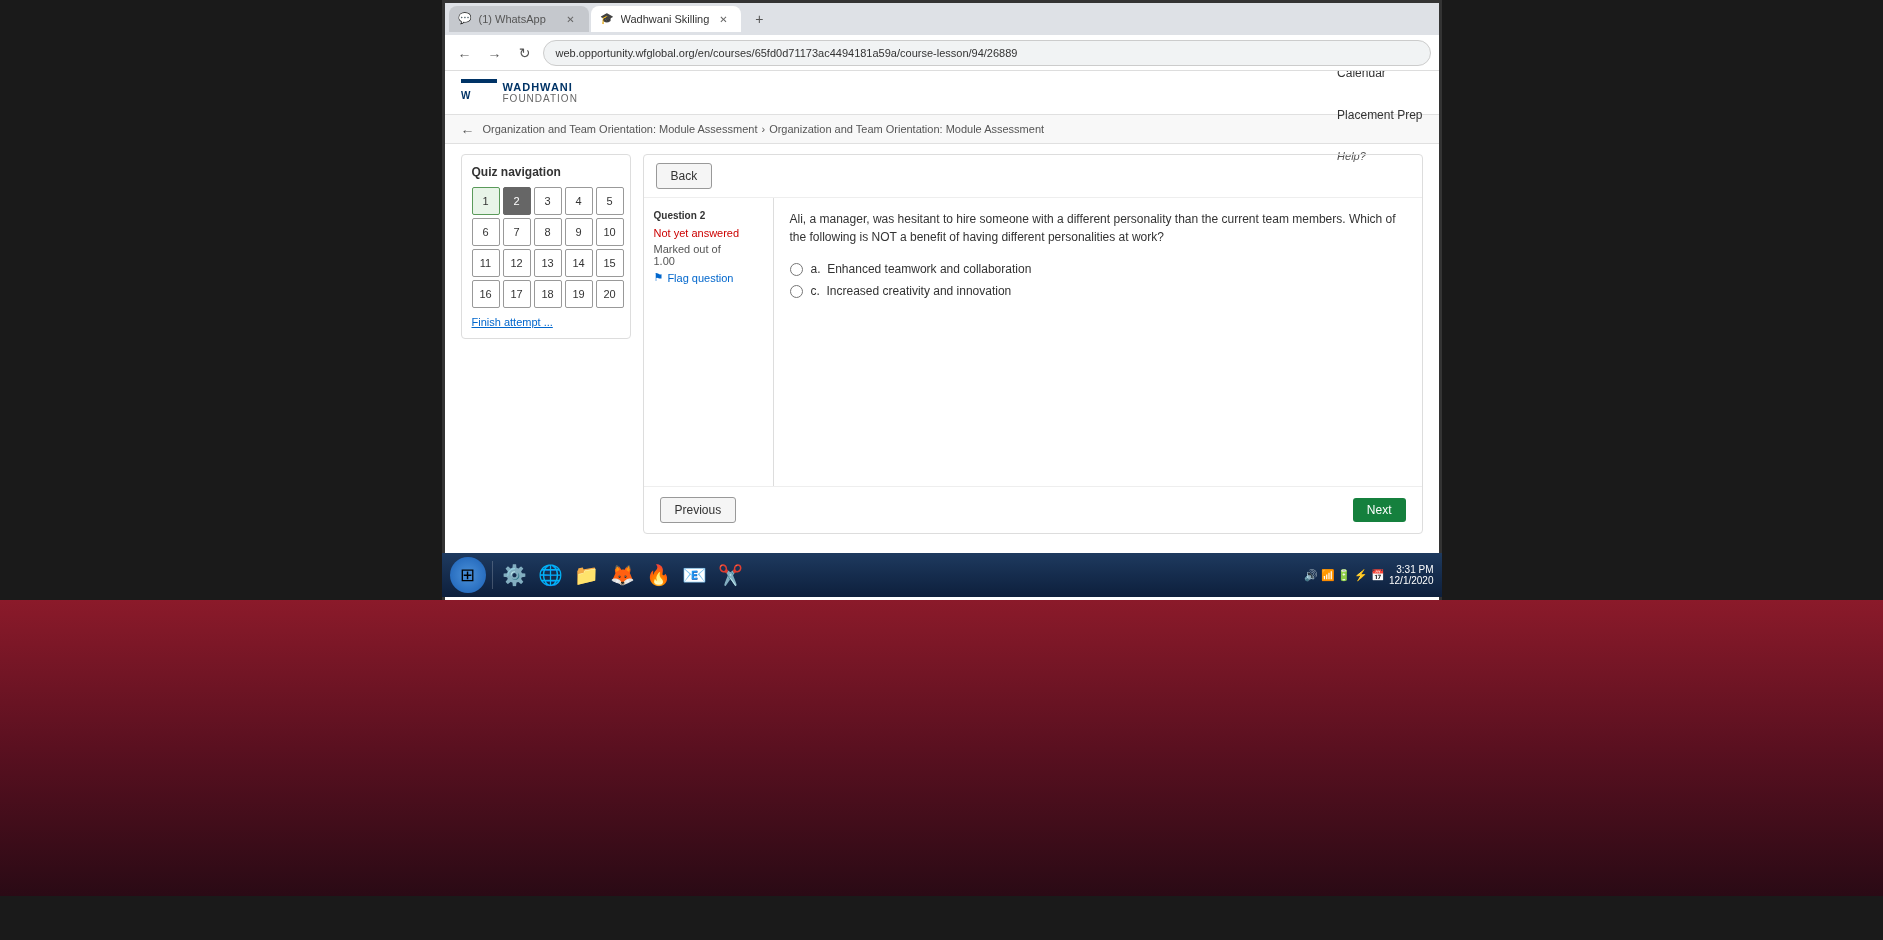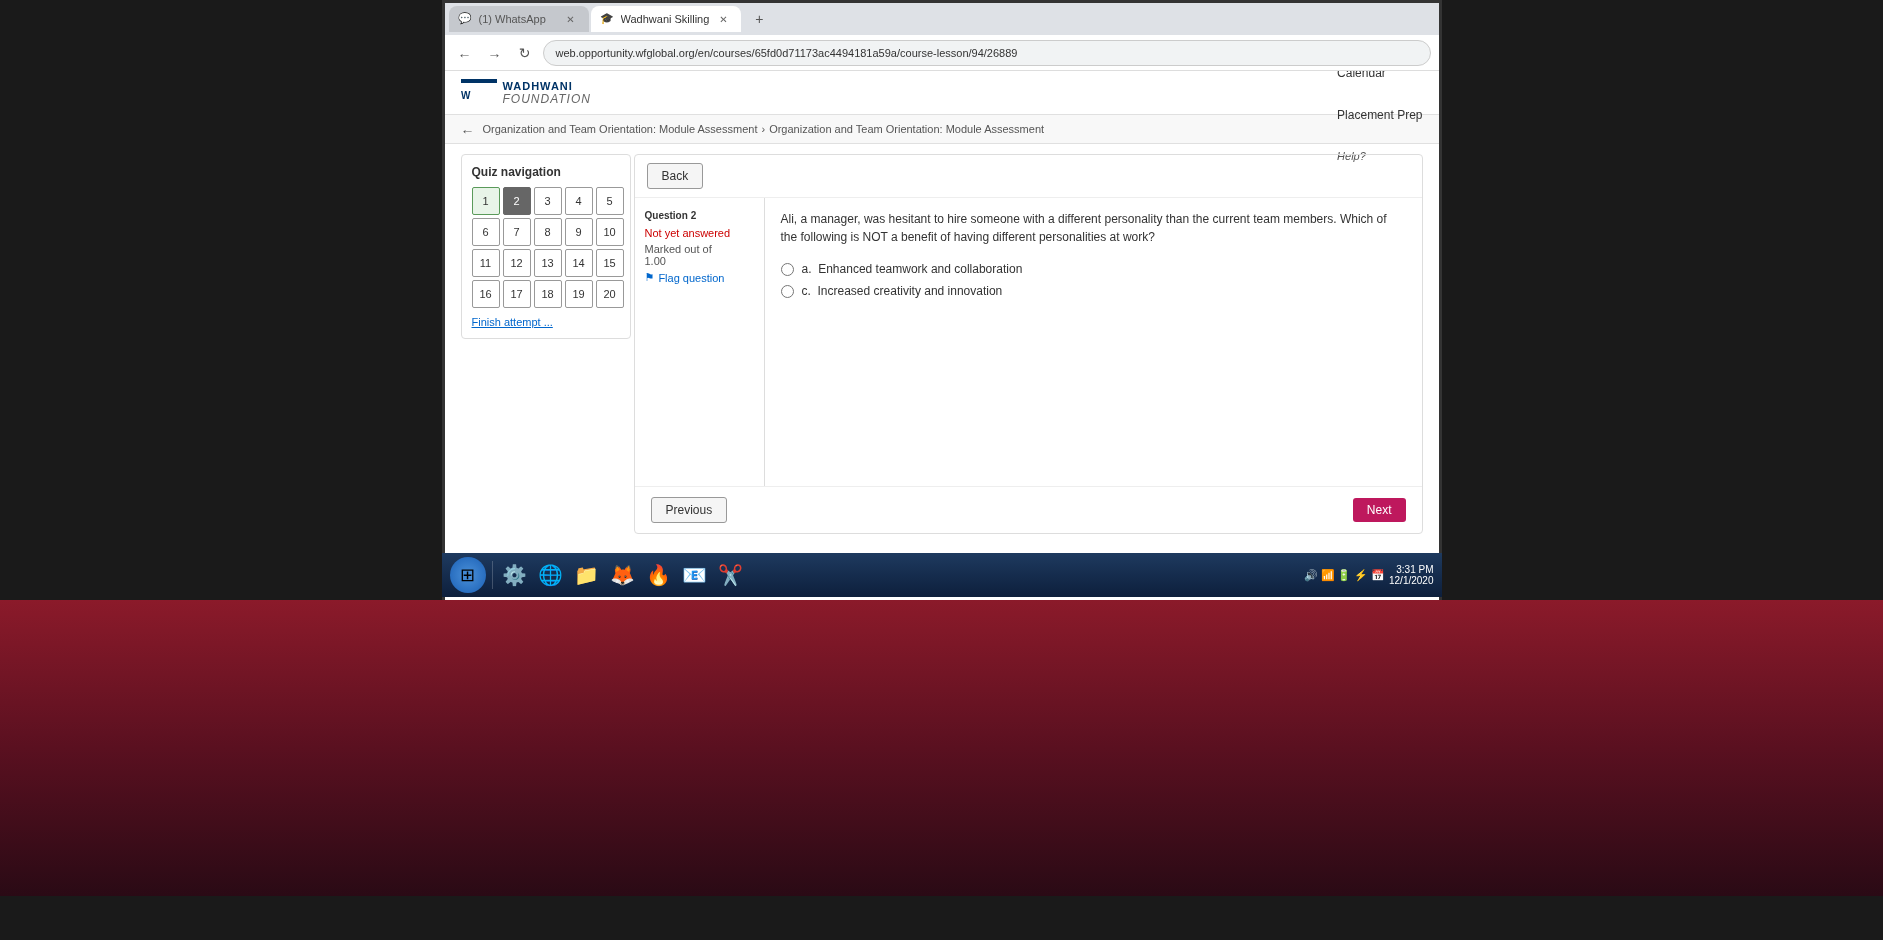--- a/index.html
+++ b/index.html
@@ -176,25 +176,24 @@
 
     .logo-text {
       font-size: 11px;
       font-weight: bold;
       color: #003366;
       text-transform: uppercase;
       letter-spacing: 1px;
     }
 
     .logo-sub {
-      font-size: 12px;
+      font-size: 10px;
       color: #666;
       text-transform: uppercase;
       letter-spacing: 1px;
-      font-style: italic;
     }
 
     .site-nav {
       display: flex;
       gap: 28px;
       align-items: flex-start;
       flex-direction: column;
     }
 
     .site-nav a {
@@ -227,21 +226,21 @@
     .breadcrumb-bar .back-arrow {
       cursor: pointer;
       margin-right: 4px;
       font-size: 14px;
     }
 
     
     .main-layout {
       display: flex;
       padding: 10px 16px;
-      gap: 3px;
+      gap: 12px;
       min-height: 400px;
       justify-content: center;
     }
 
     
     .quiz-nav {
       width: 170px;
       border: 1px solid #ddd;
       border-radius: 4px;
       padding: 10px;
@@ -405,21 +404,21 @@
       background: #f5f5f5;
       border-radius: 3px;
       font-size: 12px;
       cursor: pointer;
       color: #333;
     }
 
     .btn-next {
       padding: 5px 14px;
       border: none;
-      background: #be185d;
+      background: #15803d;
       border-radius: 3px;
       font-size: 12px;
       cursor: pointer;
       color: #fff;
     }
 
     
     .taskbar {
       position: absolute;
       bottom: 0;

